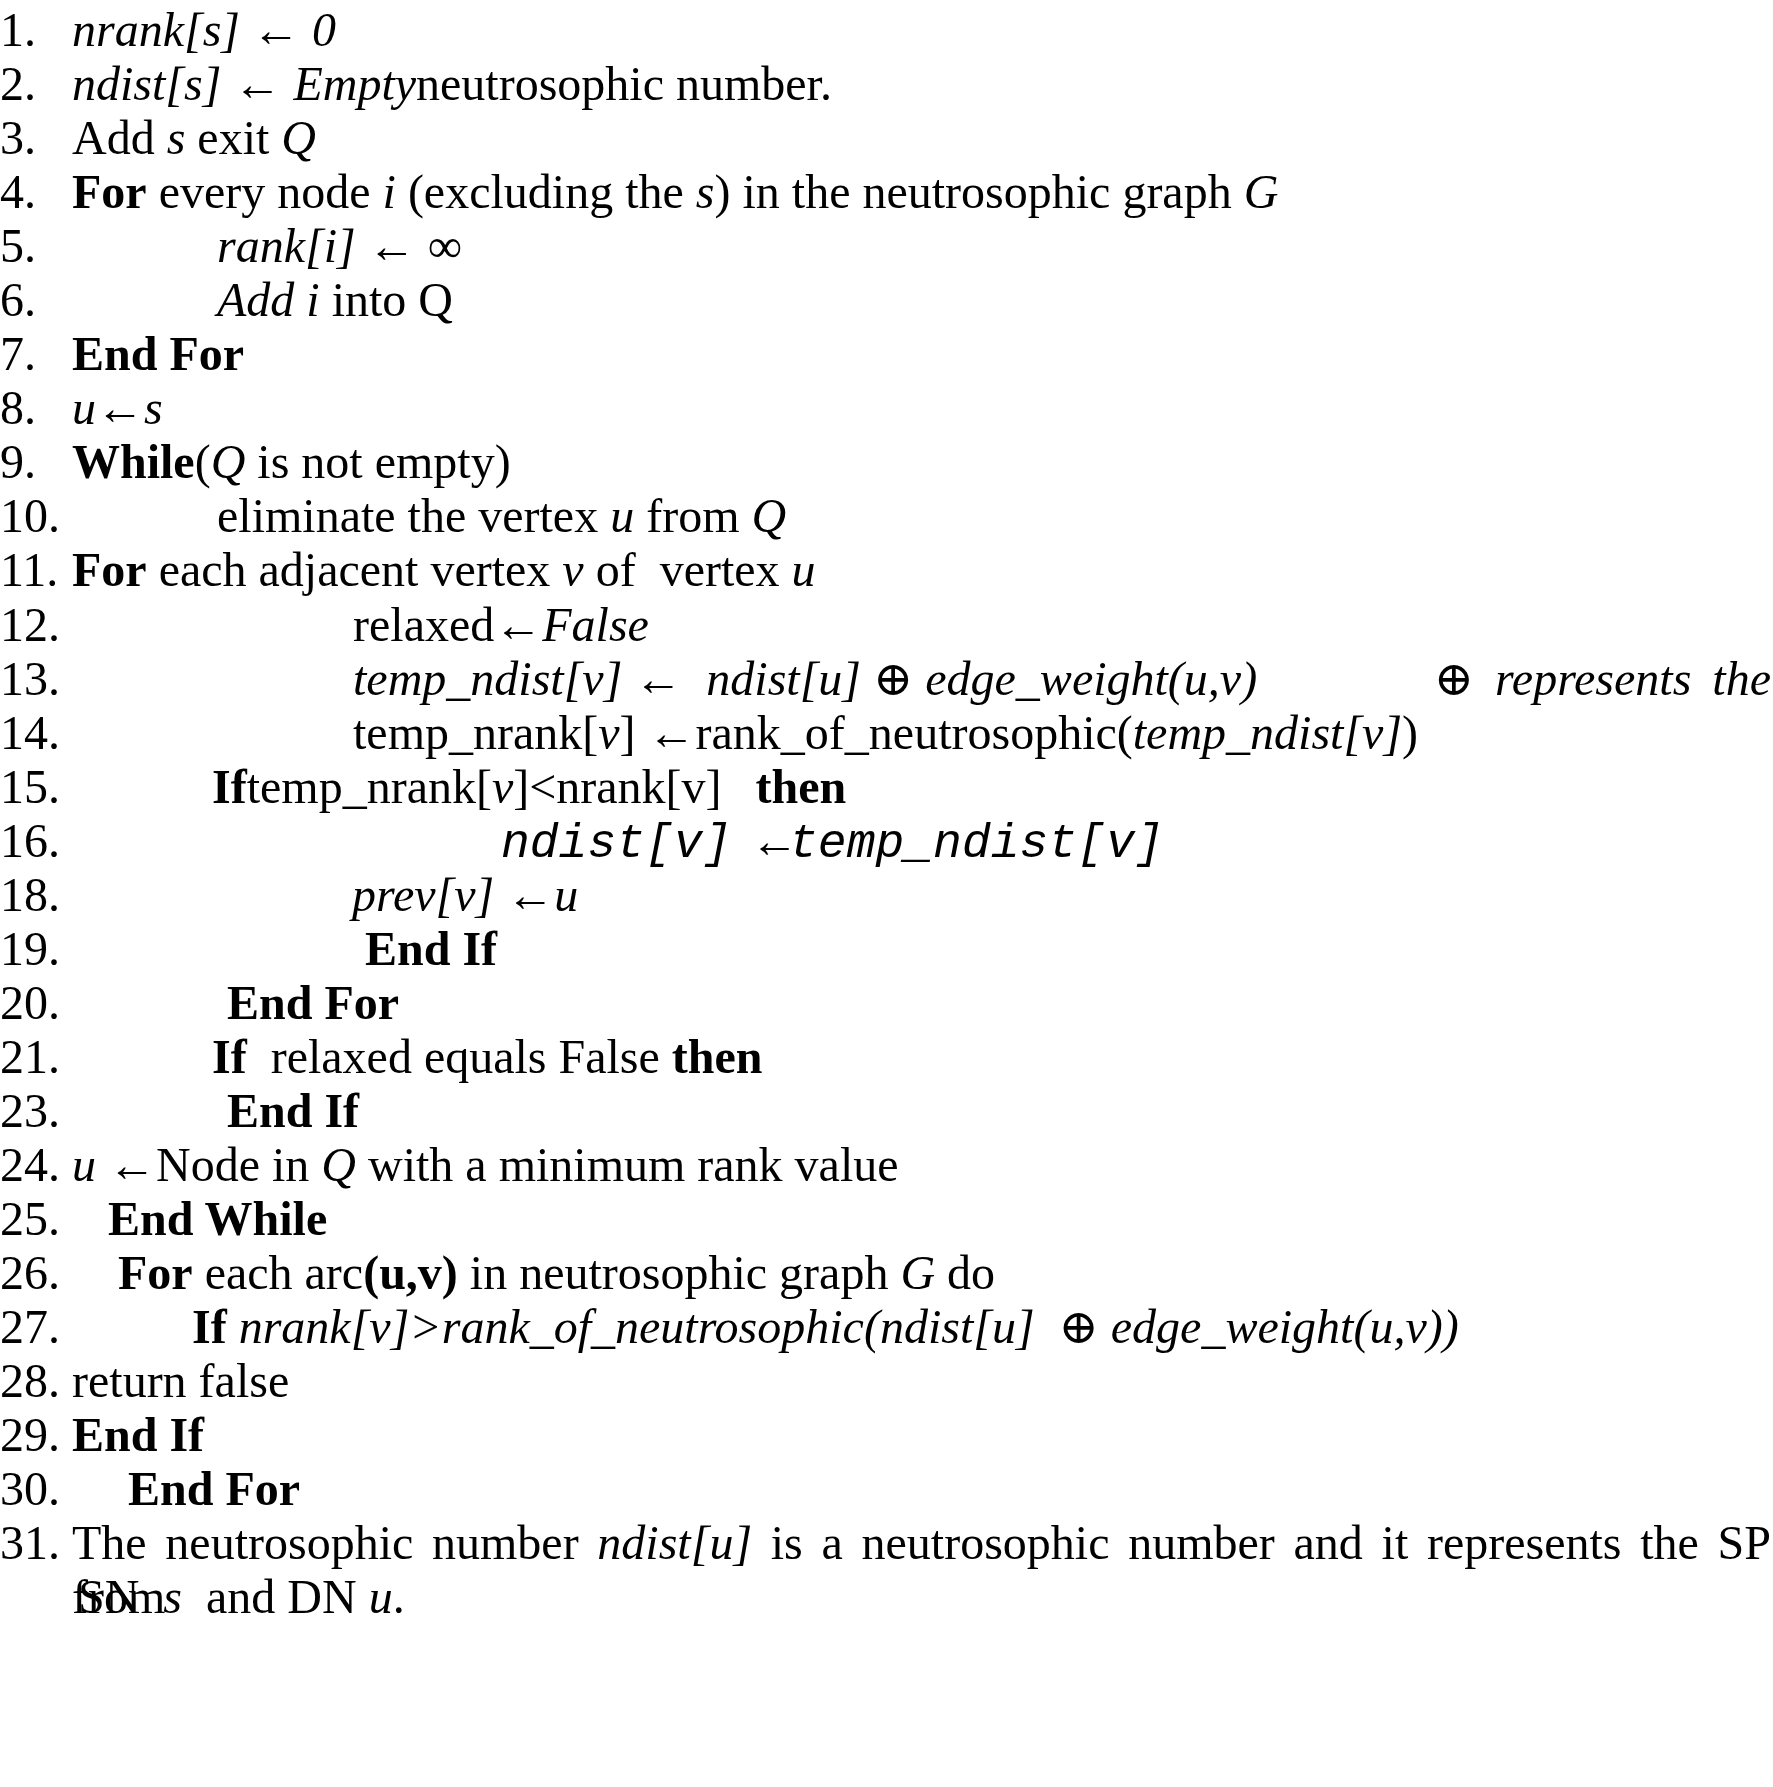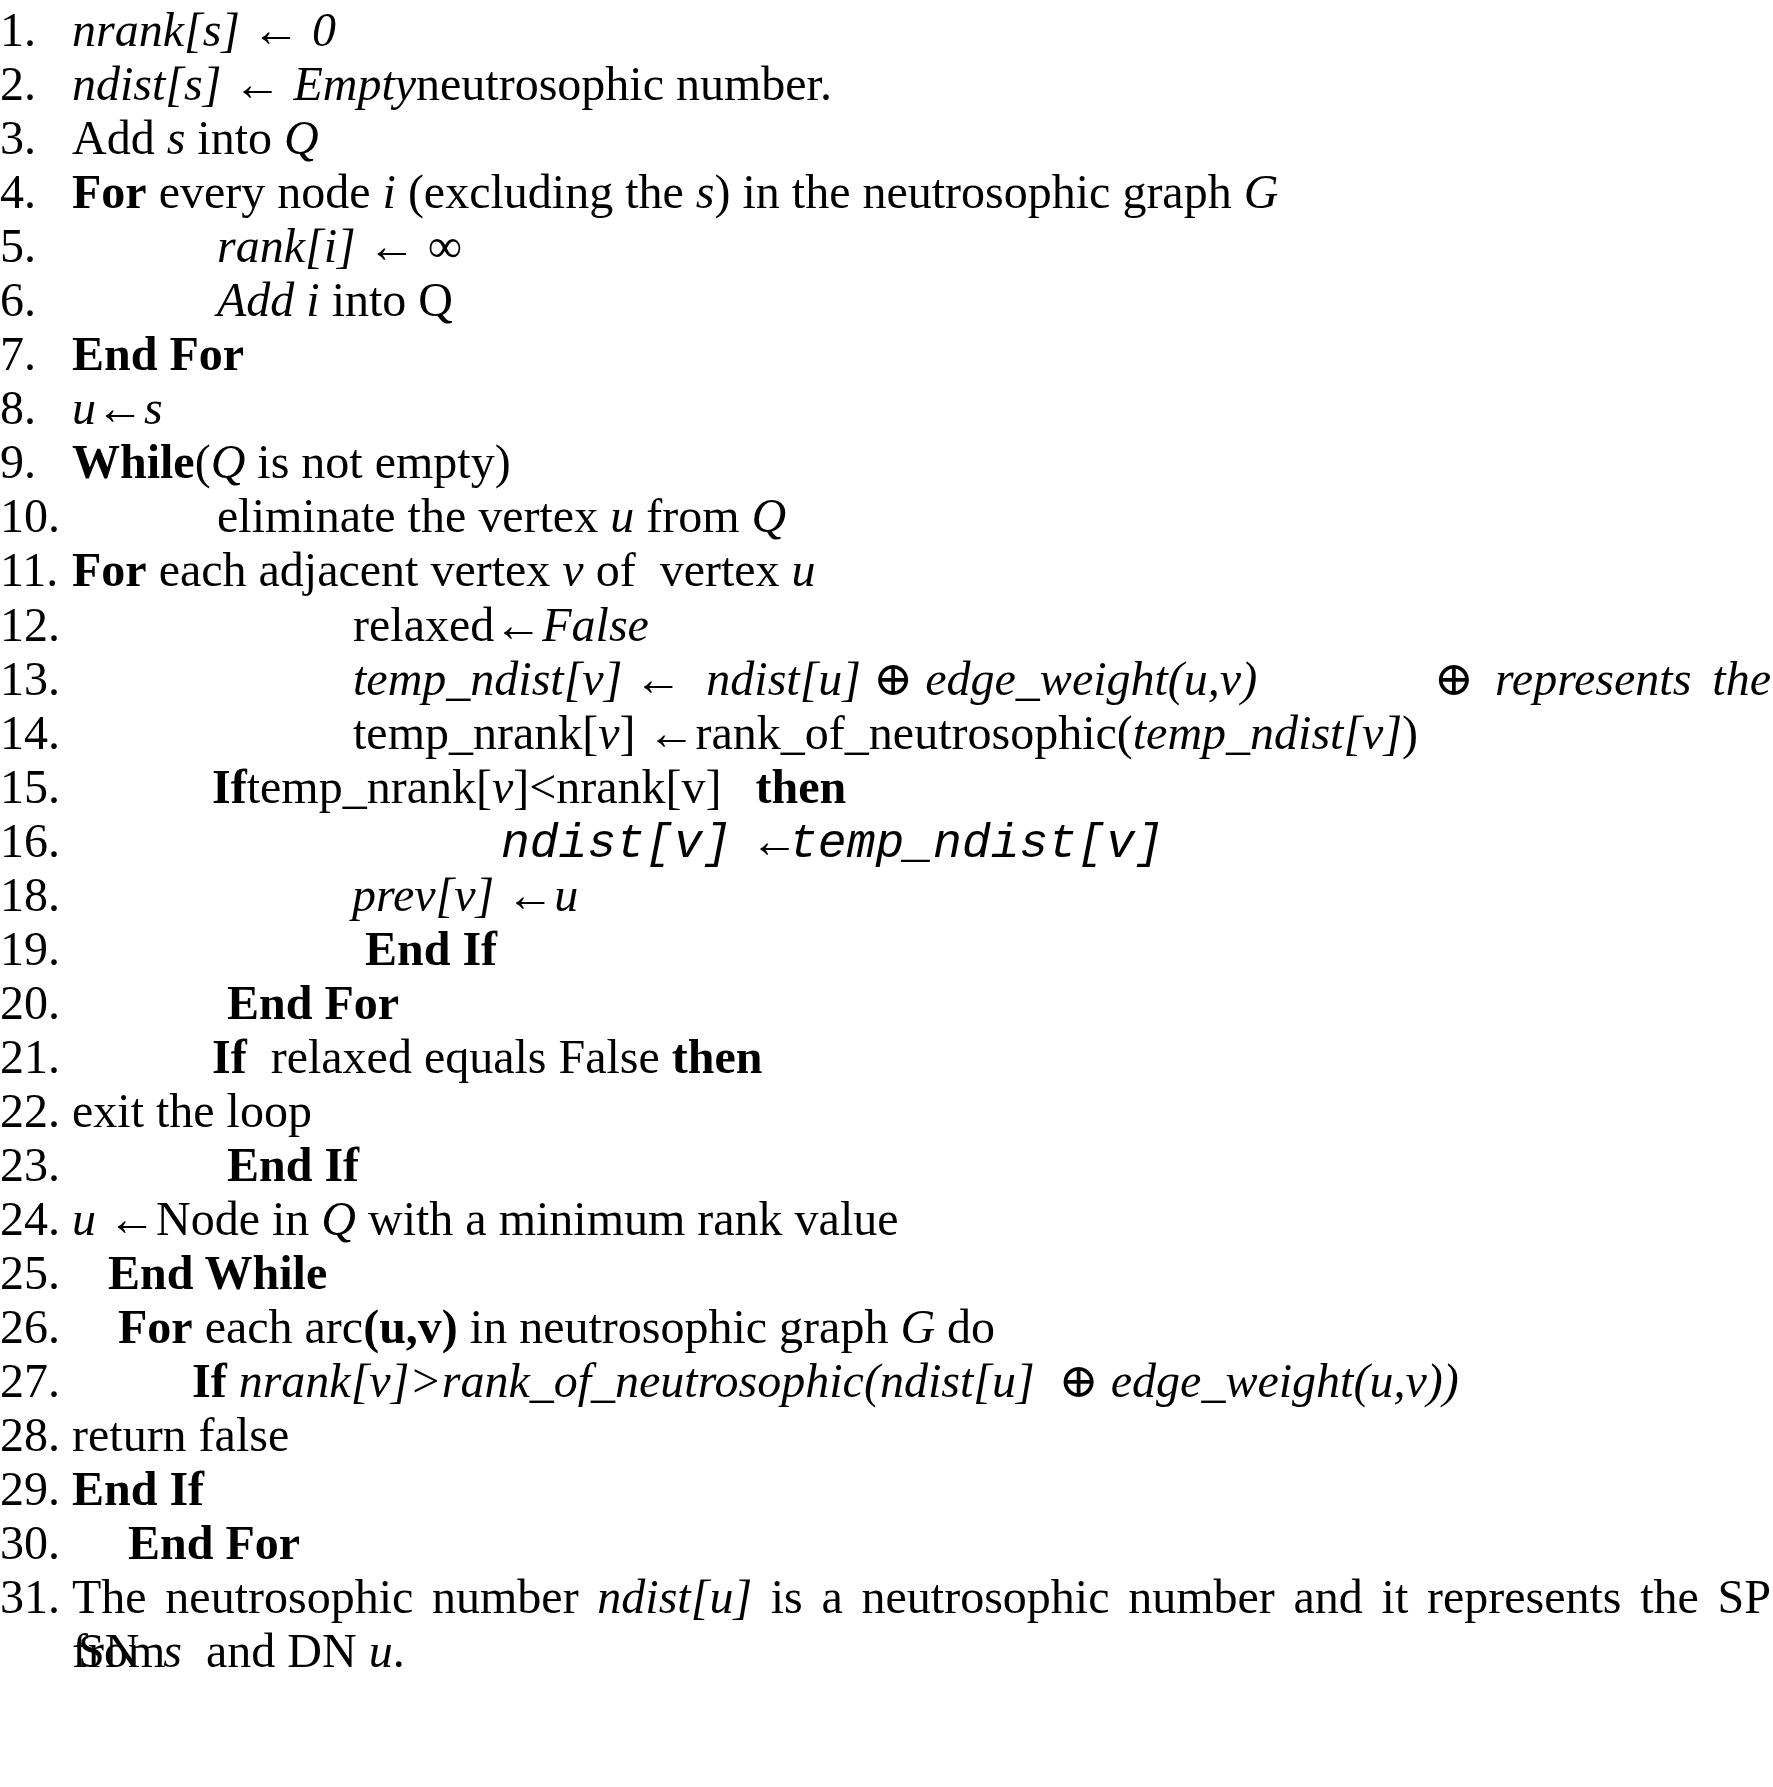--- a/index.html
+++ b/index.html
@@ -58,21 +58,21 @@
     <div class="row">
       <span class="num">1.</span>
       <div class="body nowrap" style="text-indent: 0px;"><span class="si">nrank[s] ← 0</span></div>
     </div>
     <div class="row">
       <span class="num">2.</span>
       <div class="body nowrap" style="text-indent: 0px;"><span class="si">ndist[s] ← Empty</span><span class="sr">neutrosophic number.</span></div>
     </div>
     <div class="row">
       <span class="num">3.</span>
-      <div class="body nowrap" style="text-indent: 0px;"><span class="sr">Add </span><span class="si">s</span><span class="sr"> into </span><span class="si">Q</span></div>
+      <div class="body nowrap" style="text-indent: 0px;"><span class="sr">Add </span><span class="si">s</span><span class="sr"> exit </span><span class="si">Q</span></div>
     </div>
     <div class="row">
       <span class="num">4.</span>
       <div class="body nowrap" style="text-indent: 0px;"><span class="sb">For</span><span class="sr"> every node </span><span class="si">i</span><span class="sr"> (excluding the </span><span class="si">s</span><span class="sr">) in the neutrosophic graph </span><span class="si">G</span></div>
     </div>
     <div class="row">
       <span class="num">5.</span>
       <div class="body nowrap" style="text-indent: 145px;"><span class="si">rank[i] </span><span class="sr">← ∞</span></div>
     </div>
     <div class="row">
@@ -134,24 +134,20 @@
     </div>
     <div class="row">
       <span class="num">20.</span>
       <div class="body nowrap" style="text-indent: 155px;"><span class="sb">End For</span></div>
     </div>
     <div class="row">
       <span class="num">21.</span>
       <div class="body nowrap" style="text-indent: 140px;"><span class="sb">If</span><span class="sr">&nbsp; relaxed equals False </span><span class="sb">then</span></div>
     </div>
     <div class="row">
-      <span class="num">22.</span>
-      <div class="body nowrap" style="text-indent: 0px;"><span class="sr">exit the loop</span></div>
-    </div>
-    <div class="row">
       <span class="num">23.</span>
       <div class="body nowrap" style="text-indent: 155px;"><span class="sb">End If</span></div>
     </div>
     <div class="row">
       <span class="num">24.</span>
       <div class="body nowrap" style="text-indent: 0px;"><span class="si">u</span><span class="sr"> ←Node in </span><span class="si">Q</span><span class="sr"> with a minimum rank value</span></div>
     </div>
     <div class="row">
       <span class="num">25.</span>
       <div class="body nowrap" style="text-indent: 36px;"><span class="sb">End While</span></div>

